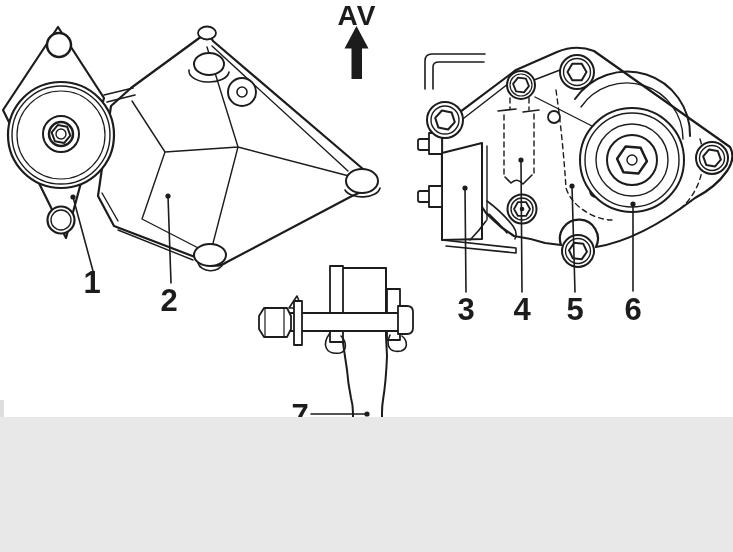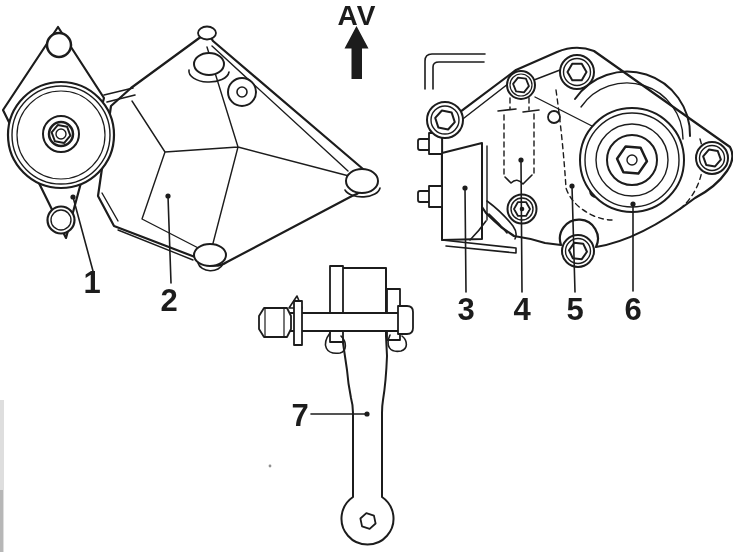--- a/index.html
+++ b/index.html
@@ -1,17 +1,17 @@
 <!DOCTYPE html>
 <html style="--ink: #1c1c1c; --paper: #ffffff;"><head>
 <meta charset="utf-8">
 <style>
   html,body{margin:0;padding:0;background:#e8e8e8;}
   .stage{
-    position:relative;width:733px;height:552px;
+    position:relative;width:733px;height:417px;
     background:var(--paper,#ffffff);
     overflow:hidden;
     font-family:"Liberation Sans",sans-serif;
   }
   svg{display:block}
   svg *{stroke-linecap:round;stroke-linejoin:round}
   .ln{stroke:var(--ink,#1c1c1c);fill:none}
   .fw{fill:#ffffff}
   .ink-fill{fill:var(--ink,#1c1c1c);stroke:none}
   .w12{stroke-width:1.2}.w14{stroke-width:1.4}.w16{stroke-width:1.6}

